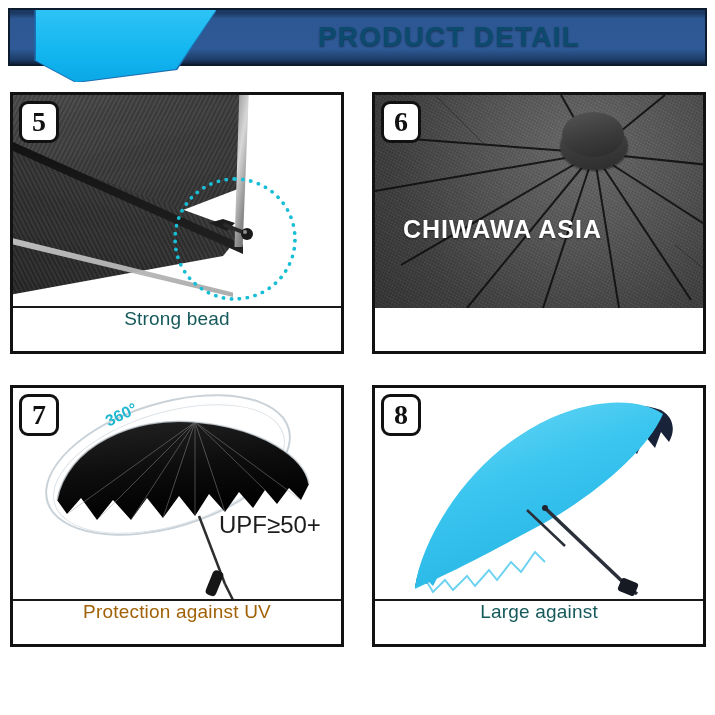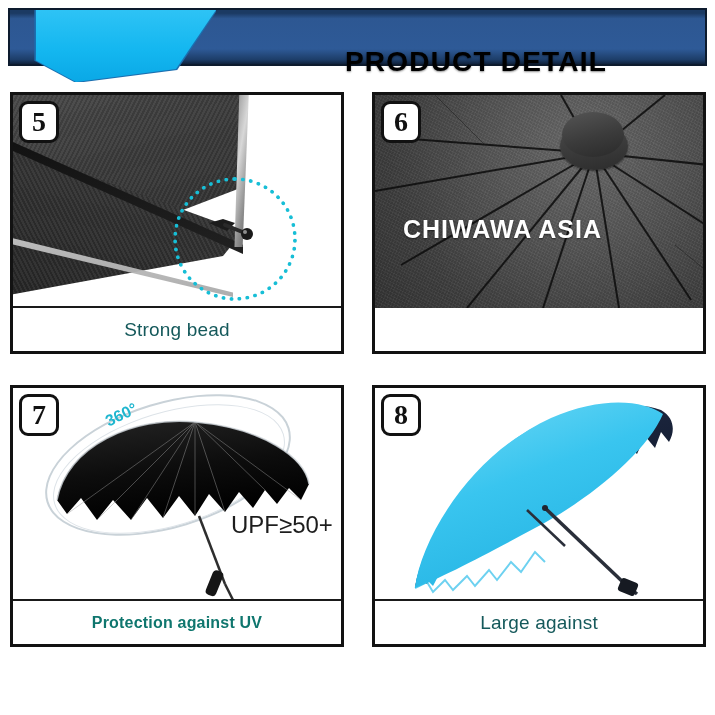--- a/index.html
+++ b/index.html
@@ -15,28 +15,27 @@
   .banner{
     position:absolute;left:8px;top:8px;width:699px;height:62px;
   }
   .banner-bar{
     position:absolute;left:0;top:0;width:699px;height:58px;
     background:linear-gradient(180deg,#1b3a63 0%,#1b3a63 6%,#2d5792 16%,#2e5a97 72%,#1d3d68 92%,#10223c 100%);
     border:2px solid #0d1b2e;
     box-sizing:border-box;
   }
   .banner-title{
-    position:absolute;left:268px;top:0;width:400px;height:58px;
+    position:absolute;left:241px;top:0;width:400px;height:58px;
     display:flex;align-items:center;justify-content:center;
-    color:#000000;
+    color:#0c4a6e;
     font-size:28px;font-weight:bold;letter-spacing:1.2px;
     font-family:"Liberation Sans", sans-serif;
     text-shadow:0 1px 2px rgba(0,0,0,.45);
     z-index:4;
-    margin-top:25px;
   }
   .banner-shape{
     position:absolute;left:8px;top:2px;width:200px;height:72px;
     background:linear-gradient(180deg,#2ec3f5 0%,#14b7f0 55%,#0aa8e6 100%);
     clip-path:polygon(10% 0%, 100% 0%, 80% 82%, 30% 100%, 10% 70%);
     z-index:3;
     filter:drop-shadow(0 1px 1px rgba(0,0,0,.35));
   }
   .banner-shape-outline{
     position:absolute;left:8px;top:2px;width:200px;height:72px;
@@ -56,30 +55,30 @@
   }
   .p5{left:10px; top:92px;  width:334px; height:262px;}
   .p6{left:372px;top:92px;  width:334px; height:262px;}
   .p7{left:10px; top:385px; width:334px; height:262px;}
   .p8{left:372px;top:385px; width:334px; height:262px;}
 
   .pic{position:absolute;left:0;top:0;right:0;height:213px;overflow:hidden;background:#fff;}
   .cap{
     position:absolute;left:0;right:0;bottom:0;height:43px;
     border-top:2px solid #1a1a1a;
-    display:flex;align-items:center;justify-content:center;
+    display:flex;align-items:flex-start;justify-content:center;
     background:#ffffff;
   }
   .cap-text{
     color:#15595b;
     font-size:19px;
     font-family:"Liberation Sans", sans-serif;
     letter-spacing:.2px;
   }
-  .cap-text.bold{font-weight:bold;font-size:16px;color:#0f766e;}
+  .cap-text.bold{font-weight:normal;font-size:19px;color:#a16207;}
 
   
   .badge{
     position:absolute;left:6px;top:6px;width:40px;height:42px;
     background:#ffffff;
     border:3px solid #111111;
     border-radius:9px;
     display:flex;align-items:center;justify-content:center;
     z-index:9;
     box-sizing:border-box;
@@ -178,21 +177,21 @@
   .p7-360{
     position:absolute;left:92px;top:18px;
     color:#1fb6cf;font-size:16px;font-weight:bold;
     font-family:"Liberation Sans", sans-serif;
     transform:rotate(-26deg);z-index:8;
   }
   .p7-upf{
     position:absolute;left:206px;top:123px;
     color:#1d1d1d;font-size:24px;
     font-family:"Liberation Sans", sans-serif;
-    white-space:nowrap;z-index:8;margin-left:12px;
+    white-space:nowrap;z-index:8;
   }
 
   
   .p8pic{background:#ffffff;}
   .umb-svg{position:absolute;left:0;top:0;}
 </style>
 </head>
 <body>
 
 <div class="banner">

